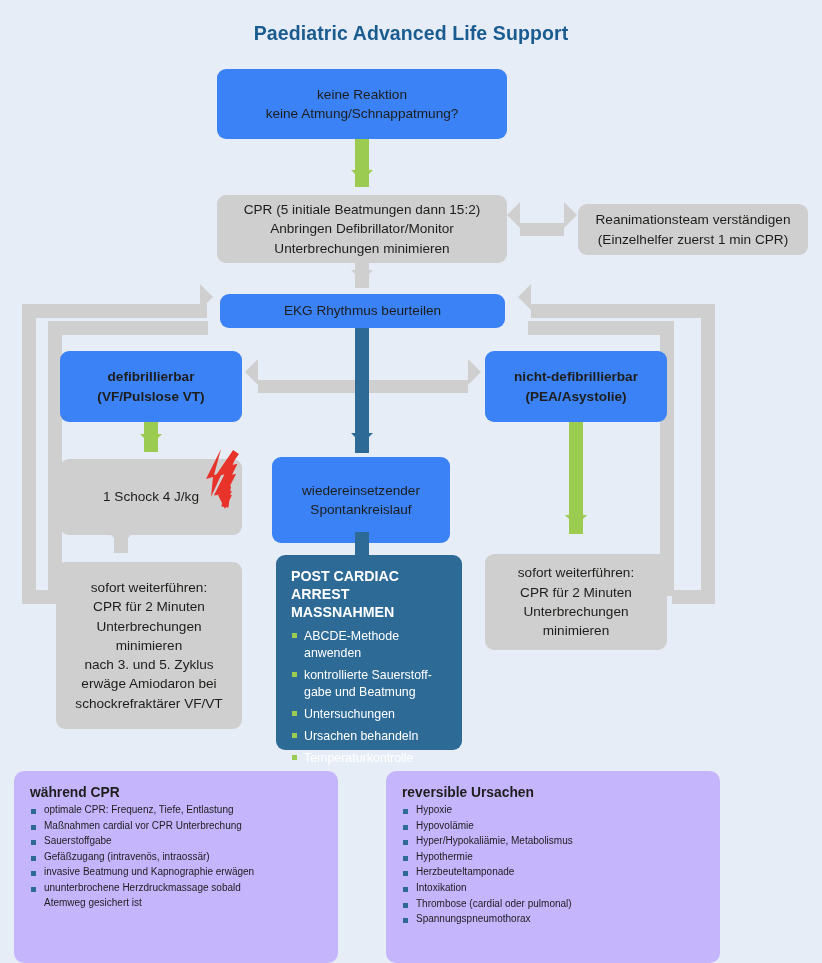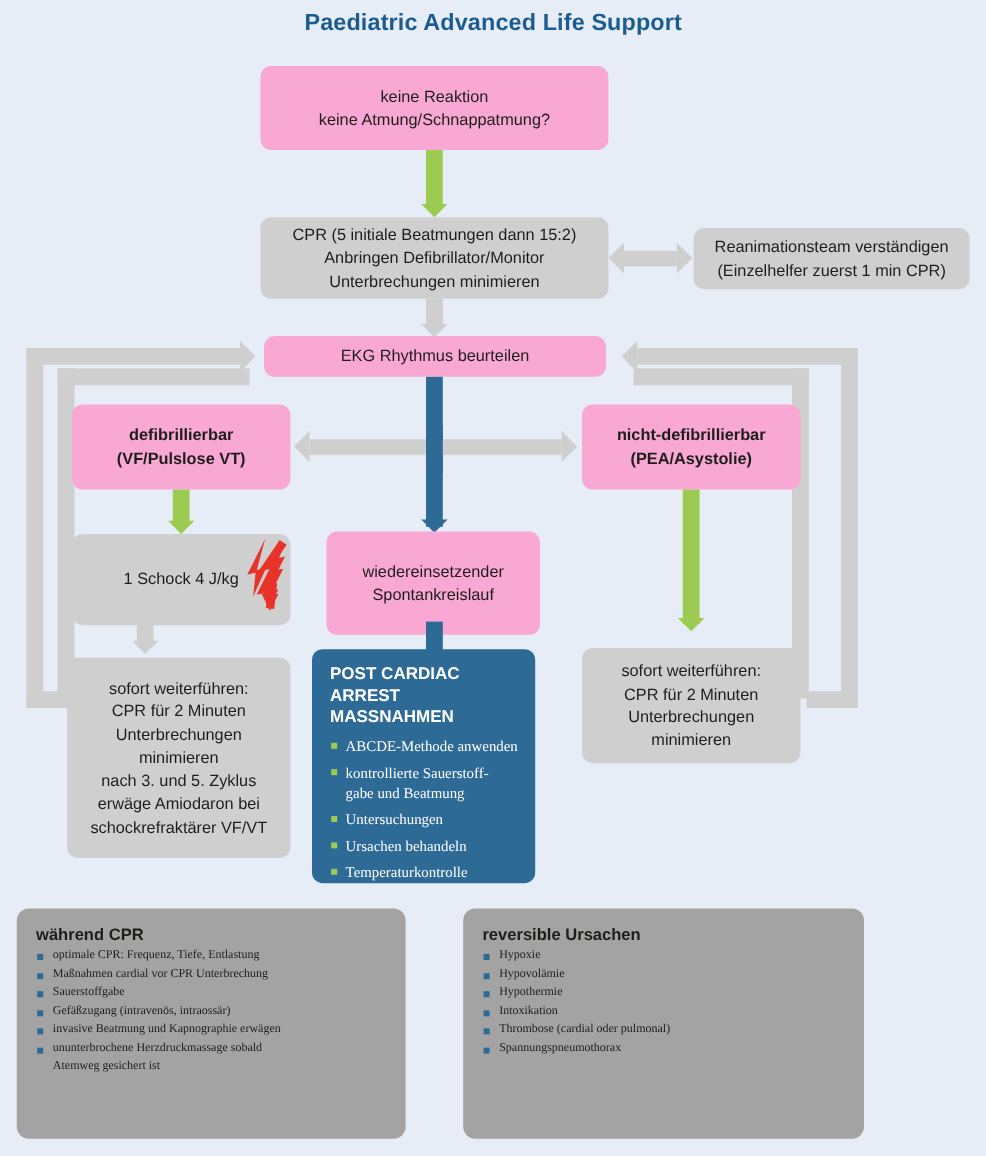--- a/index.html
+++ b/index.html
@@ -4,39 +4,39 @@
 <style>
   html,body{margin:0;padding:0;}
   body{
     width:822px;height:963px;
     background:#e7edf7;
     font-family:"Liberation Sans", sans-serif;
     position:relative;overflow:hidden;
     -webkit-font-smoothing:antialiased;
   }
   .stage{position:absolute;inset:0;}
-  .abs{position:absolute;box-sizing:border-box;}
+  .abs{position:absolute;box-sizing:border-box;margin-top:14px;}
 
   
   .title{
     left:0;top:8px;width:822px;text-align:center;
     color:#1b5c90;font-weight:bold;font-size:19.5px;
     letter-spacing:.1px;
   }
 
   
   .node{
     border-radius:9px;
     display:flex;align-items:center;justify-content:center;
     text-align:center;
     font-size:13.6px;color:#1d1d1b;
     line-height:1.42;
     padding:6px 10px;
   }
-  .green{background:#f9a8d4;}
+  .green{background:#3b82f6;}
   .grey{background:#cfcfcf;}
   .bold{font-weight:bold;}
 
   
   .bar{position:absolute;}
   .g-bar{background:#9bcc51;}
   .k-bar{background:#cfcfcf;}
   .b-bar{background:#2d6a96;}
 
   .tri-down{
@@ -57,27 +57,27 @@
   .tri-left{
     position:absolute;width:0;height:0;
     border-top:13px solid transparent;
     border-bottom:13px solid transparent;
     border-right:13px solid #cfcfcf;
   }
 
   
   .panel{
     border-radius:10px;
-    background:#a3a3a3;
+    background:#c4b5fd;
     padding:14px 16px 0 16px;
   }
   .panel h4{
     margin:0 0 3px 0;font-size:13.8px;color:#1d1d1b;font-weight:bold;
   }
-  ul.blist{list-style:none;margin:0;padding:0;font-family:Liberation Serif, serif;}
+  ul.blist{list-style:none;margin:0;padding:0;}
   ul.blist li{
     position:relative;padding-left:14px;
     font-size:10px;color:#1d1d1b;line-height:1.46;
     margin-bottom:1px;
   }
   ul.blist li:before{
     content:"";position:absolute;left:1px;top:6px;
     width:5px;height:5px;background:#2d6a96;
   }
 
@@ -203,21 +203,21 @@
     <div>minimieren</div>
   </div>
 
   <div class="abs node green" style="left:272px;top:443px;width:178px;height:86px;flex-direction:column;">
     <div>wiedereinsetzender</div>
     <div>Spontankreislauf</div>
   </div>
 
   <div class="bar b-bar abs" style="left:355px;top:518px;width:14px;height:28px;"></div>
 
-  <div class="abs bluecard" style="left:260px;top:541px;width:186px;height:195px;">
+  <div class="abs bluecard" style="left:276px;top:541px;width:186px;height:195px;">
     <h4>
       <span>POST CARDIAC ARREST</span><br>
       <span>MASSNAHMEN</span>
     </h4>
     <ul class="blist onblue" id="post-arrest-list">
         <li>ABCDE-Methode anwenden</li>
         <li>kontrollierte Sauerstoff-<br>gabe und Beatmung</li>
         <li>Untersuchungen</li>
         <li>Ursachen behandeln</li>
         <li>Temperaturkontrolle</li>
@@ -234,20 +234,22 @@
         <li>invasive Beatmung und Kapnographie erwägen</li>
         <li>ununterbrochene Herzdruckmassage sobald<br>Atemweg gesichert ist</li>
       </ul>
   </div>
 
   <div class="abs panel" style="left:386px;top:757px;width:334px;height:192px;">
     <h4>reversible Ursachen</h4>
     <ul class="blist" id="reversible-causes-list">
         <li>Hypoxie</li>
         <li>Hypovolämie</li>
+        <li>Hyper/Hypokaliämie, Metabolismus</li>
         <li>Hypothermie</li>
+        <li>Herzbeuteltamponade</li>
         <li>Intoxikation</li>
         <li>Thrombose (cardial oder pulmonal)</li>
         <li>Spannungspneumothorax</li>
       </ul>
   </div>
 
 </div>
 
 </body></html>

